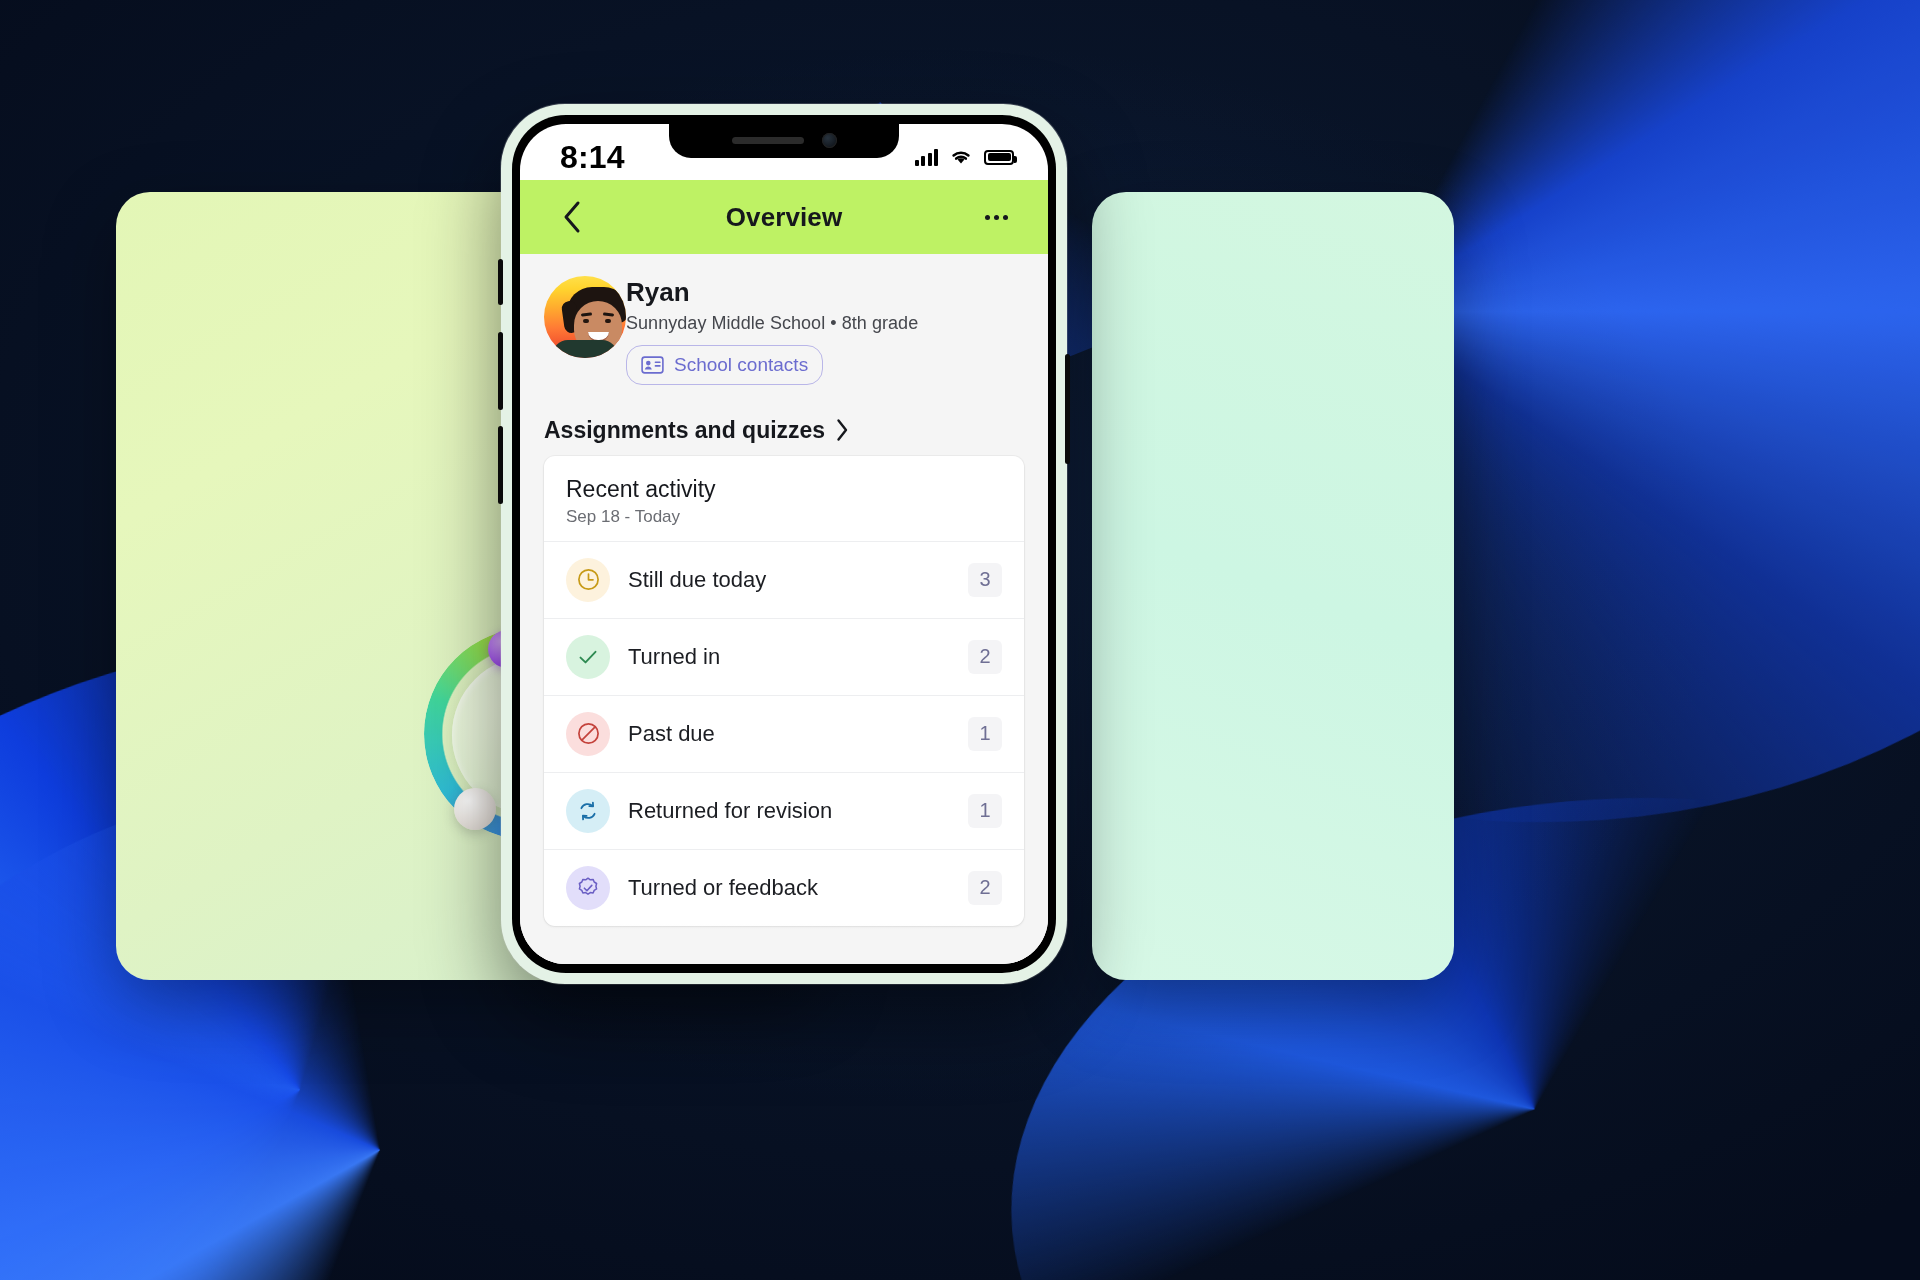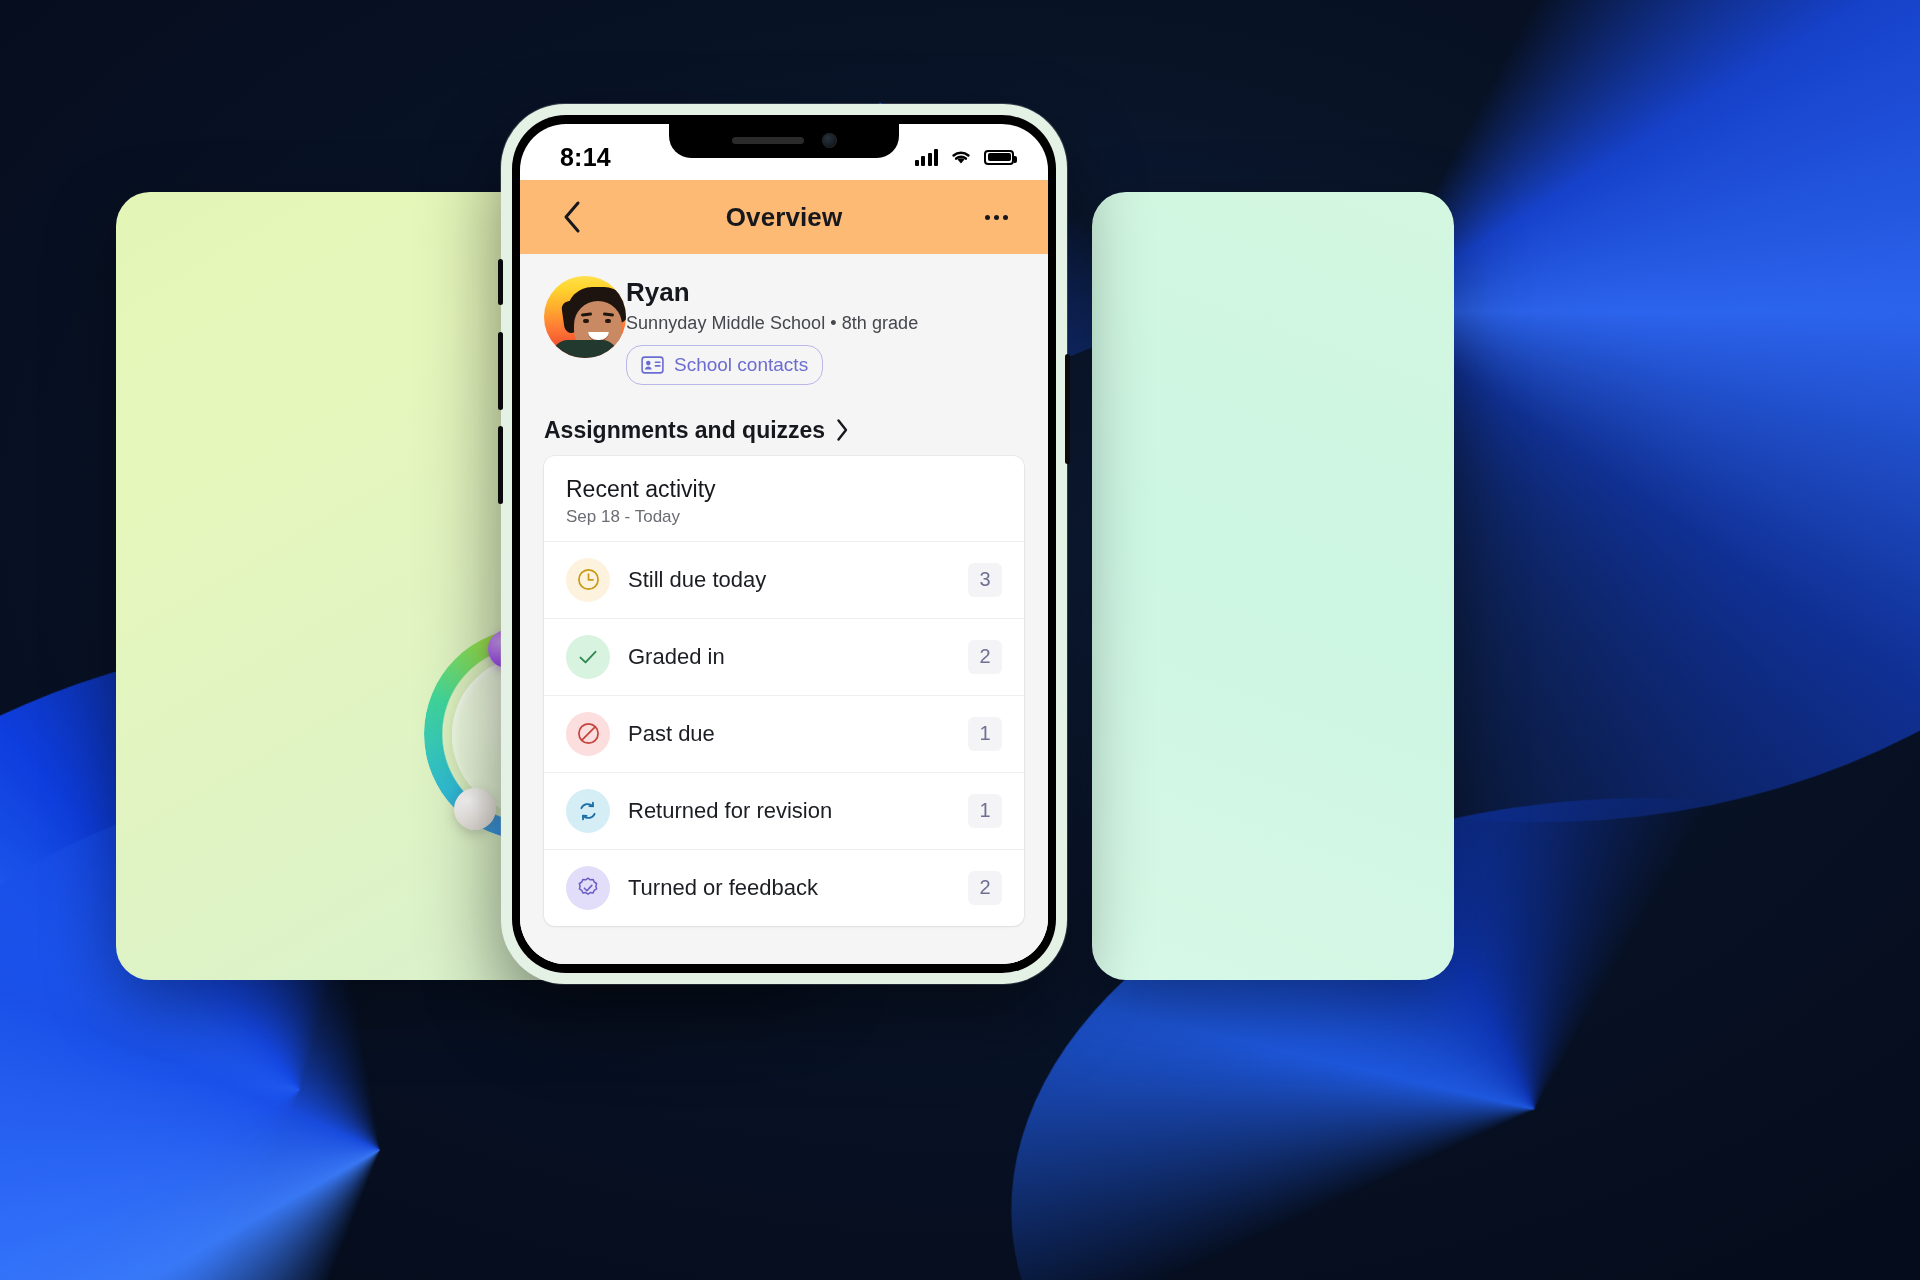--- a/index.html
+++ b/index.html
@@ -86,33 +86,33 @@
     width:230px; height:36px; background:#000; border-radius:0 0 22px 22px; z-index:6;
     display:flex; align-items:center; justify-content:center; gap:18px; }
   .speaker { width:72px; height:7px; border-radius:4px; background:#2b2b2b; }
   .camera { width:15px; height:15px; border-radius:50%;
     background:radial-gradient(circle at 38% 34%, #27323d 0%, #151b22 60%, #0a0d11 100%);
     box-shadow:inset 0 0 0 1px #222; }
 
   
   .statusbar { position:relative; height:56px; display:flex; align-items:center;
     justify-content:space-between; padding:10px 34px 0 40px; z-index:5; }
-  .clock-time { font-size:25px; font-weight:600; color:#000; letter-spacing:.2px; }
+  .clock-time { font-size:32px; font-weight:600; color:#000; letter-spacing:.2px; }
   .status-icons { display:flex; align-items:center; gap:11px; }
   .sig { display:flex; align-items:flex-end; gap:2.5px; height:17px; }
   .sig i { width:4px; background:#000; border-radius:1px; display:block; }
   .sig i:nth-child(1){height:6px}.sig i:nth-child(2){height:9.5px}
   .sig i:nth-child(3){height:13px}.sig i:nth-child(4){height:17px}
   .batt { width:30px; height:15px; border:2px solid #000; border-radius:4px; position:relative; }
   .batt::after { content:""; position:absolute; right:-5px; top:4px; width:3px; height:7px;
     background:#000; border-radius:0 2px 2px 0; }
   .batt i { position:absolute; inset:1.5px; background:#000; border-radius:2px; display:block; }
 
   
-  .navbar { height:74px; display:flex; align-items:center; padding:0 30px; background:#fdba74; }
+  .navbar { height:74px; display:flex; align-items:center; padding:0 30px; background:#bef264; }
   .back-btn { width:44px; height:44px; display:flex; align-items:center; justify-content:center;
     cursor:pointer; }
   .nav-title { flex:1; text-align:center; font-size:26px; font-weight:700; color:#16181d;
     letter-spacing:.1px; }
   .more-btn { width:44px; height:44px; display:flex; align-items:center; justify-content:center;
     gap:4px; cursor:pointer; }
   .more-btn span { width:5px; height:5px; border-radius:50%; background:#16181d; display:block; }
 
   
   .content { background:#f5f5f5; height:calc(100% - 130px); overflow:hidden; }
@@ -298,21 +298,21 @@
               <div class="alabel">Still due today</div>
               <div class="acount">3</div>
             </div>
 
             <div class="arow">
               <div class="aicon" style="background:#d8f3df">
                 <svg width="26" height="26" viewBox="0 0 26 26">
                   <path d="M5.5 13.6 L10.5 18.4 L20.5 7.8" stroke="#2e8a52" stroke-width="1.9" fill="none" stroke-linecap="round" stroke-linejoin="round"></path>
                 </svg>
               </div>
-              <div class="alabel">Graded in</div>
+              <div class="alabel">Turned in</div>
               <div class="acount">2</div>
             </div>
 
             <div class="arow">
               <div class="aicon" style="background:#fbdedd">
                 <svg width="25" height="25" viewBox="0 0 25 25">
                   <circle cx="12.5" cy="12.5" r="9.6" stroke="#c4433c" stroke-width="1.7" fill="none"></circle>
                   <path d="M5.9 19.1 L19.1 5.9" stroke="#c4433c" stroke-width="1.7" stroke-linecap="round"></path>
                 </svg>
               </div>

